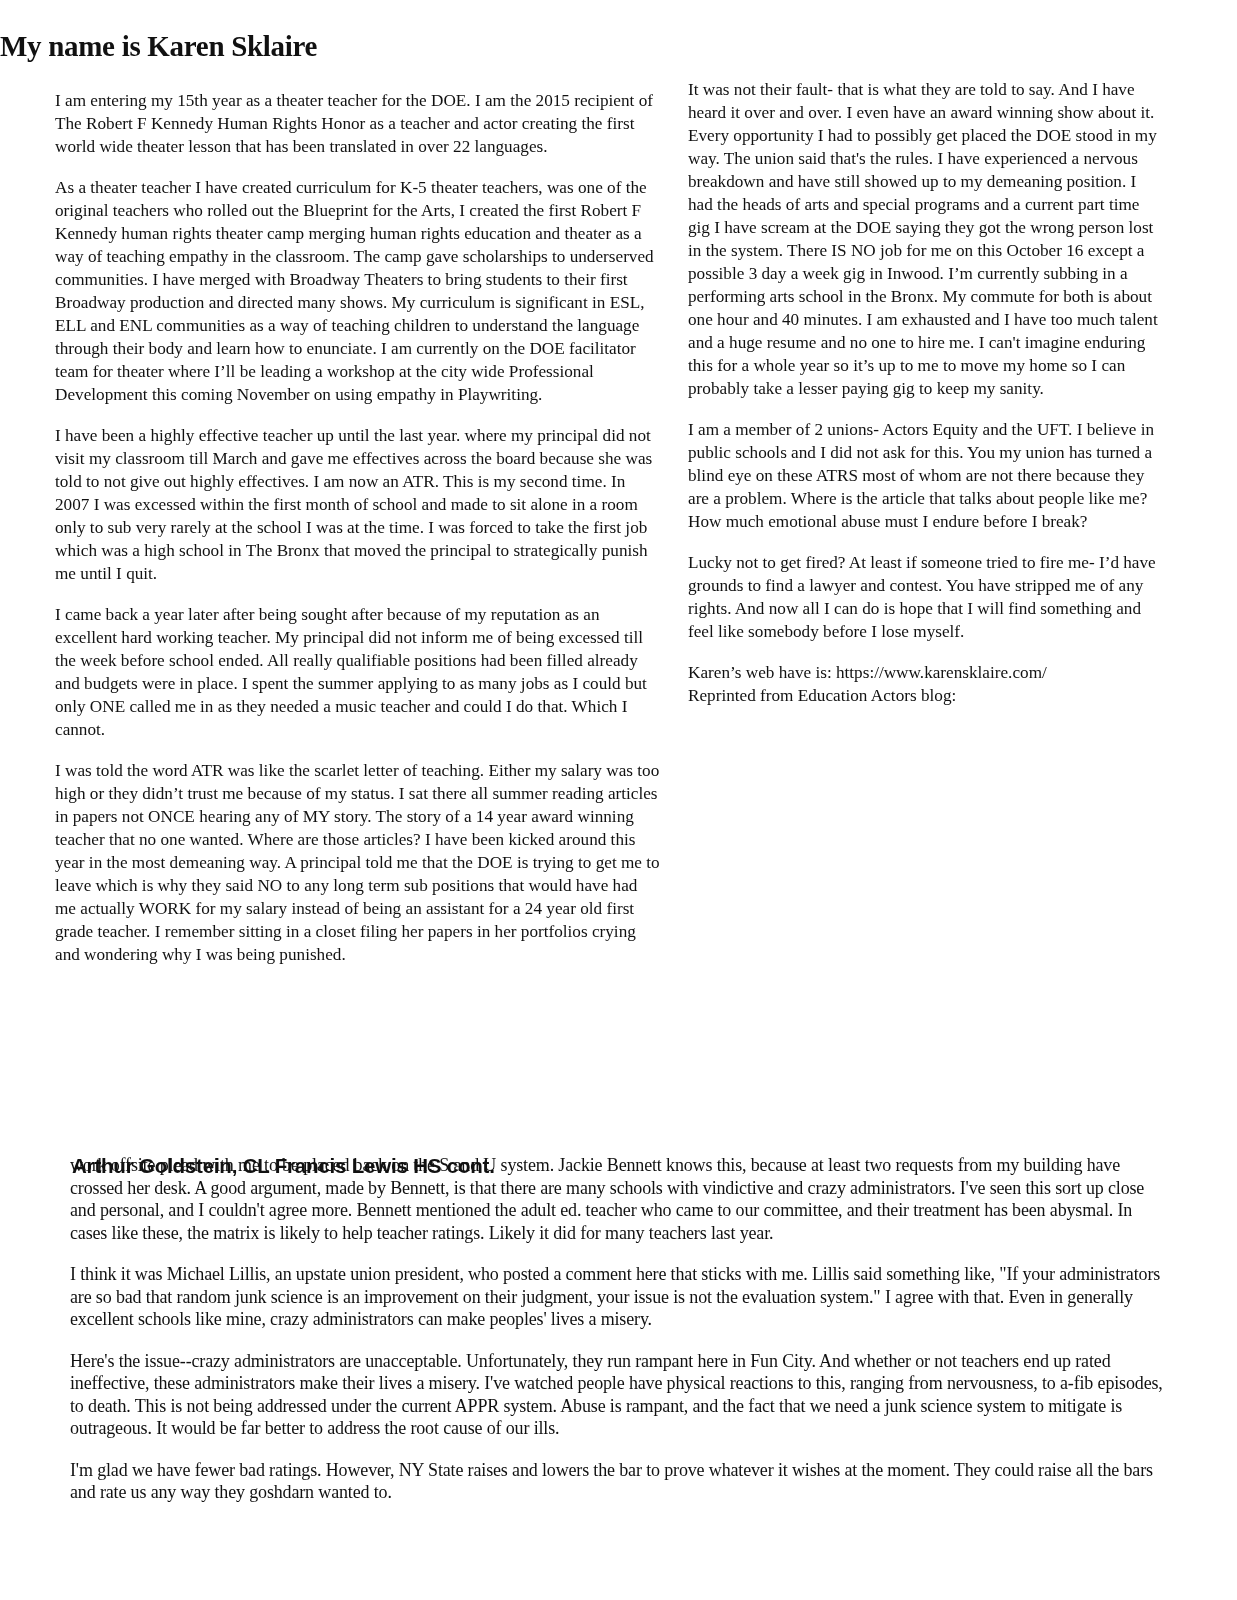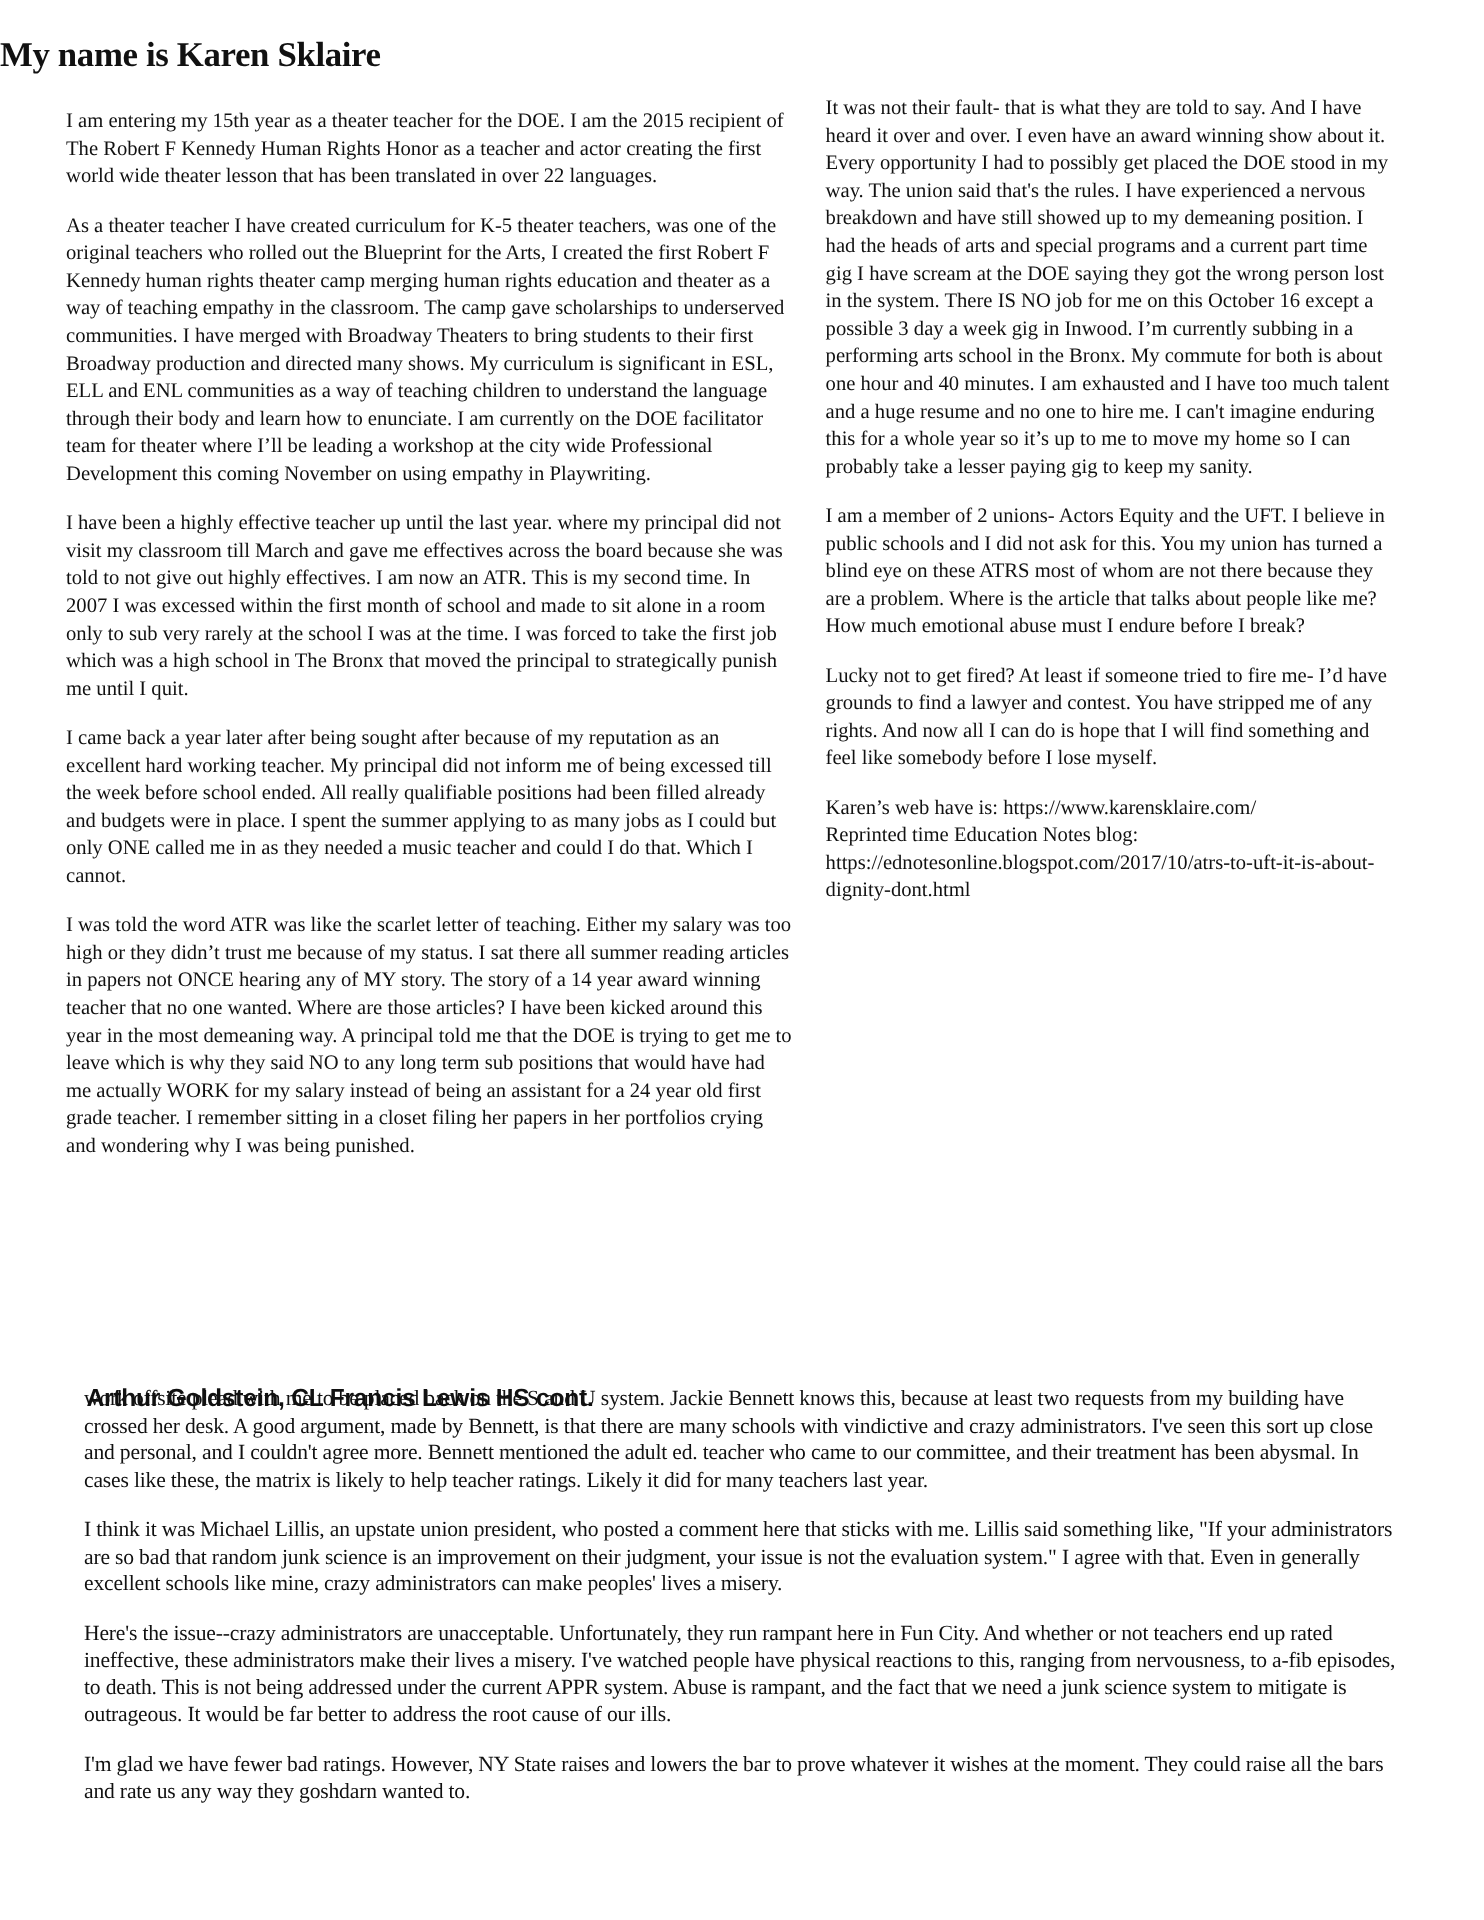--- a/index.html
+++ b/index.html
@@ -63,22 +63,21 @@
   <p>I came back a year later after being sought after because of my reputation as an excellent hard working teacher. My principal did not inform me of being excessed till the week before school ended. All really qualifiable positions had been filled already and budgets were in place. I spent the summer applying to as many jobs as I could but only ONE called me in as they needed a music teacher and could I do that. Which I cannot.</p>
   <p>I was told the word ATR was like the scarlet letter of teaching. Either my salary was too high or they didn’t trust me because of my status. I sat there all summer reading articles in papers not ONCE hearing any of MY story. The story of a 14 year award winning teacher that no one wanted. Where are those articles?  I have been kicked around this year in the most demeaning way. A principal told me that the DOE is trying to get me to leave which is why they said NO to any long term sub positions that would have had me actually WORK for my salary instead of being an assistant for a 24 year old first grade teacher. I remember sitting in a closet filing her papers in her portfolios crying and wondering why I was being punished.</p>
 </div>
 
 <div class="col col-right">
   <p>It was not their fault- that is what they are told to say. And I have heard it over and over. I even have an award winning show about it. Every opportunity I had to possibly get placed the DOE stood in my way. The union said that's the rules. I have experienced a nervous breakdown and have still showed up to my demeaning position. I had the heads of arts and special programs and a current part time gig I have scream at the DOE saying they got the wrong person lost in the system. There IS NO job for me on this October 16 except a possible 3 day a week gig in Inwood. I’m currently subbing in a performing arts school in the Bronx. My commute for both is about one hour and 40 minutes. I am exhausted and I have too much talent and a huge resume and no one to hire me. I can't imagine enduring this for a whole year so it’s up to me to move my home so I can probably take a lesser paying gig to keep my sanity.</p>
   <p>I am a member of 2 unions- Actors Equity and the UFT. I believe in public schools and I did not ask for this. You my union has turned a blind eye on these ATRS most of whom are not there because they are a problem. Where is the article that talks about people like me? How much emotional abuse must I endure before I break?</p>
   <p>Lucky not to get fired? At least if someone tried to fire me- I’d have grounds to find a lawyer and contest. You have stripped me of any rights. And now all I can do is hope that I will find something and feel like somebody before I lose myself.</p>
   <p>
     <span>Karen’s web have is: https://www.karensklaire.com/</span><br>
-    <span>Reprinted time Education Notes blog:</span><br>
-    <span>https://ednotesonline.blogspot.com/2017/10/atrs-to-uft-it-is-about-dignity-dont.html</span>
+    <span>Reprinted from Education Actors blog:</span><br>
   </p>
 </div>
 
 <h2 class="section-heading">Arthur Goldstein, CL Francis Lewis HS cont.</h2>
 
 <div class="bottom">
   <p>work offsite plead with me to be placed back on the S and U system. Jackie Bennett knows this, because at least two requests from my building have crossed her desk. A good argument, made by Bennett, is that there are many schools with vindictive and crazy administrators. I've seen this sort up close and personal, and I couldn't agree more. Bennett mentioned the adult ed. teacher who came to our committee, and their treatment has been abysmal. In cases like these, the matrix is likely to help teacher ratings. Likely it did for many teachers last year.</p>
   <p>I think it was Michael Lillis, an upstate union president, who posted a comment here that sticks with me. Lillis said something like, "If your administrators are so bad that random junk science is an improvement on their judgment, your issue is not the evaluation system." I agree with that. Even in generally excellent schools like mine, crazy administrators can make peoples' lives a misery.</p>
   <p>Here's the issue--crazy administrators are unacceptable. Unfortunately, they run rampant here in Fun City. And whether or not teachers end up rated ineffective, these administrators make their lives a misery. I've watched people have physical reactions to this, ranging from nervousness, to a-fib episodes, to death. This is not being addressed under the current APPR system. Abuse is rampant, and the fact that we need a junk science system to mitigate is outrageous. It would be far better to address the root cause of our ills.</p>
   <p>I'm glad we have fewer bad ratings. However, NY State raises and lowers the bar to prove whatever it wishes at the moment. They could raise all the bars and rate us any way they goshdarn wanted to.</p>

